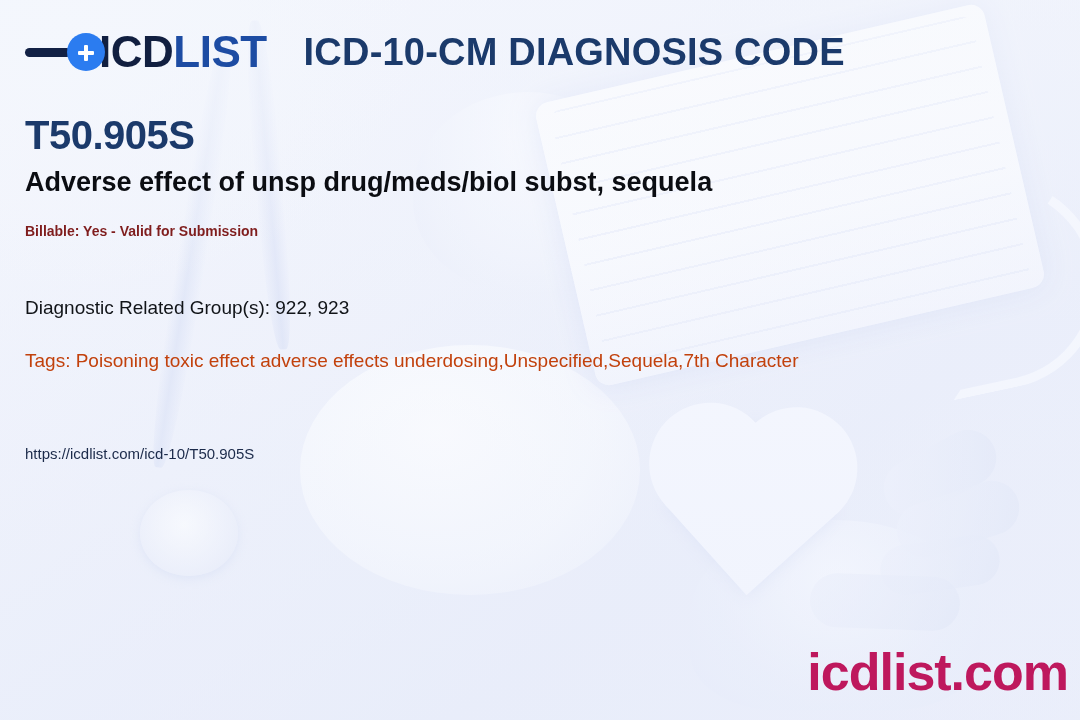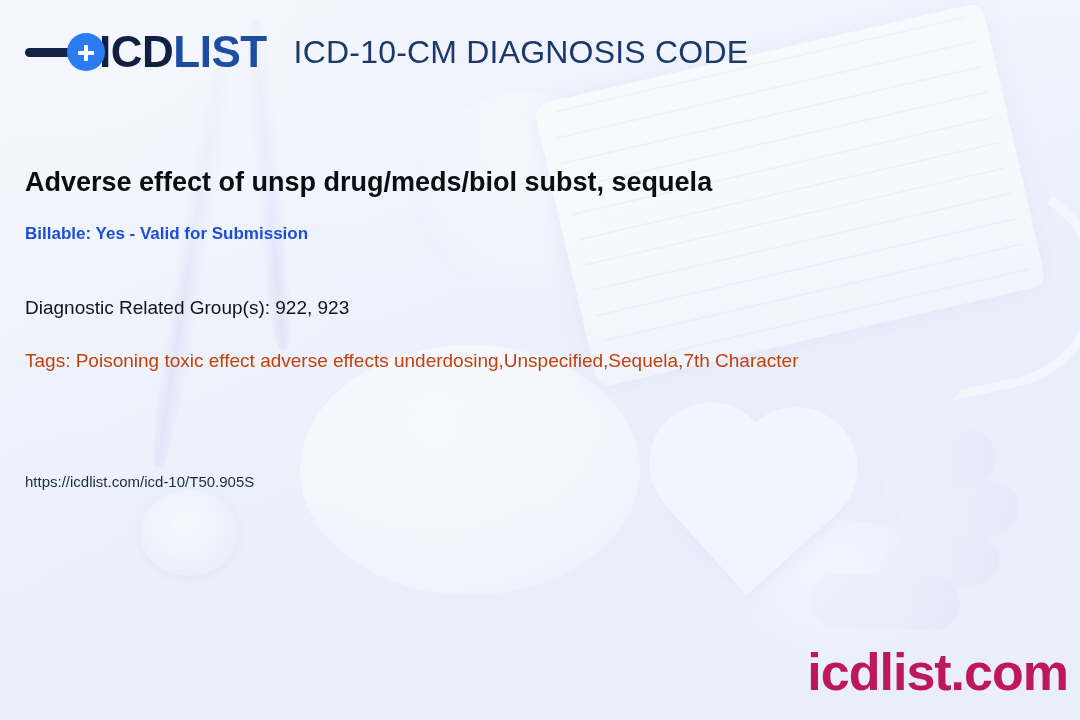--- a/index.html
+++ b/index.html
@@ -224,25 +224,25 @@
     font-weight: bold;
     letter-spacing: -0.5px;
     line-height: 1;
     margin-left: -6px;
     white-space: nowrap;
   }
   .logo-word .icd  { color: #111f40; }
   .logo-word .list { color: #1d4ca3; text-align: center; }
 
   .header-title {
-    font-size: 32px;
-    font-weight: normal;
+    font-size: 38px;
+    font-weight: bold;
     color: #1b3a6b;
     letter-spacing: 0.2px;
-    margin-left: 27px;
+    margin-left: 37px;
     white-space: nowrap;
   }
 
   
   .code {
     position: absolute;
     left: 25px;
     top: 113px;
     font-size: 40px;
     font-weight: bold;
@@ -258,23 +258,23 @@
     font-size: 27px;
     font-weight: bold;
     color: #0b0d12;
     line-height: 1.25;
   }
 
   .billable {
     position: absolute;
     left: 25px;
     top: 223px;
-    font-size: 17px;
-    font-weight: bold;
-    color: #1d4ed8;
+    font-size: 14px;
+    font-weight: bold;
+    color: #7f1d1d;
     line-height: 1.25;
   }
 
   .drg {
     position: absolute;
     left: 25px;
     top: 296px;
     font-size: 19px;
     color: #111418;
     line-height: 1.25;
@@ -290,21 +290,20 @@
     white-space: nowrap;
   }
 
   .url {
     position: absolute;
     left: 25px;
     top: 445px;
     font-size: 15px;
     color: #1b2a4a;
     line-height: 1.25;
-    margin-top: 28px;
   }
 
   .watermark {
     position: absolute;
     right: 12px;
     bottom: 22px;
     font-size: 52px;
     font-weight: bold;
     color: #be185d;
     letter-spacing: -1px;
@@ -338,20 +337,21 @@
 
   <div class="header">
     <div class="logo">
       <span class="logo-dash"></span>
       <span class="logo-plus"></span>
       <span class="logo-word"><span class="icd">ICD</span><span class="list">LIST</span></span>
     </div>
     <div class="header-title">ICD-10-CM DIAGNOSIS CODE</div>
   </div>
 
+  <div class="code">T50.905S</div>
 
   <div class="description">Adverse effect of unsp drug/meds/biol subst, sequela</div>
 
   <div class="billable">Billable: Yes - Valid for Submission</div>
 
   <div class="drg">Diagnostic Related Group(s): 922, 923</div>
 
   <div class="tags">Tags: Poisoning toxic effect adverse effects underdosing,Unspecified,Sequela,7th Character</div>
 
   <div class="url">https://icdlist.com/icd-10/T50.905S</div>

